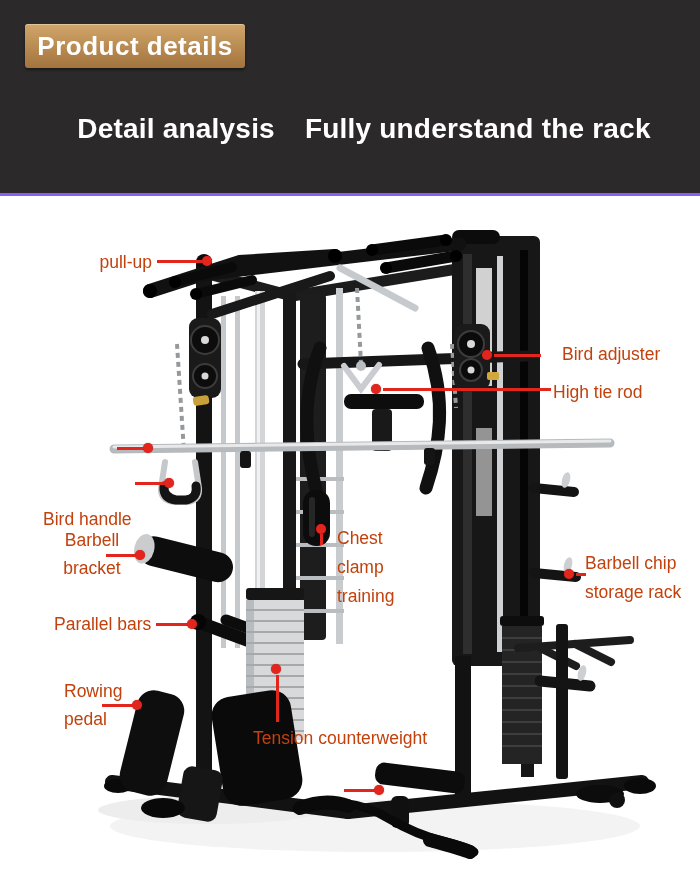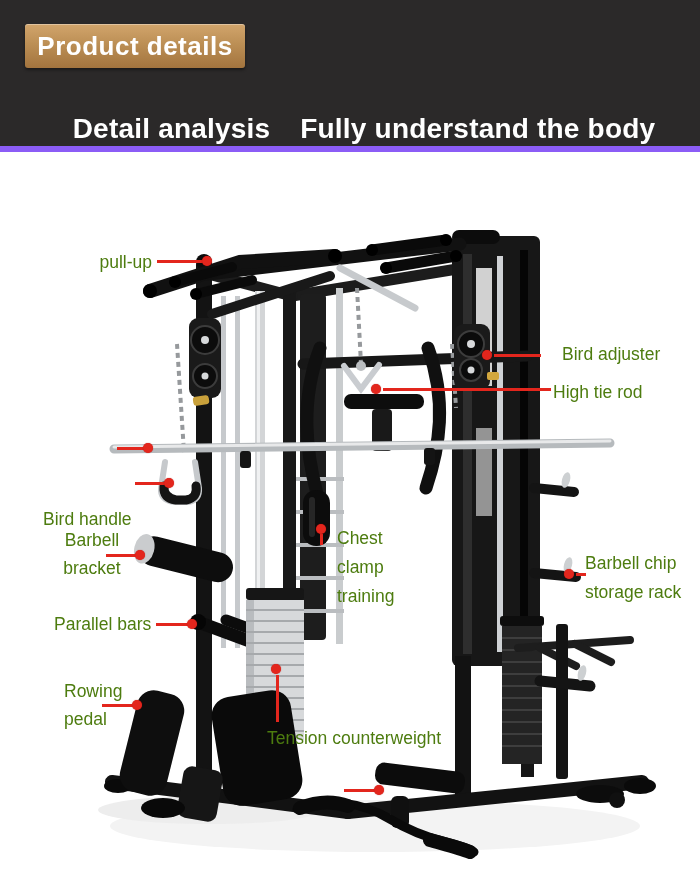--- a/index.html
+++ b/index.html
@@ -1,45 +1,45 @@
 <!DOCTYPE html>
 <html><head>
 <meta charset="utf-8">
 <style>
   html,body{margin:0;padding:0;background:#ffffff;}
   body{width:700px;height:896px;overflow:hidden;position:relative;
        font-family:"Liberation Sans",sans-serif;}
   
-  .hero{position:absolute;left:0;top:0;width:700px;height:152px;
-        background:#2b2929;border-bottom:6px solid #8b5cf6;box-sizing:border-box;}
+  .hero{position:absolute;left:0;top:0;width:700px;height:196px;
+        background:#2b2929;border-bottom:3px solid #8b5cf6;box-sizing:border-box;}
   .badge{position:absolute;left:25px;top:24px;width:220px;height:44px;
          display:flex;align-items:center;justify-content:center;
          background:linear-gradient(180deg,#d2a56c 0%,#bc8f55 45%,#a3743e 100%);
          border-radius:3px;box-shadow:inset 0 1px 0 rgba(255,255,255,.35), 0 2px 3px rgba(0,0,0,.4);
          color:#fff;font-size:26px;font-weight:bold;letter-spacing:.5px;}
   .hero-title{position:absolute;left:0;top:113px;width:700px;
          display:flex;justify-content:center;gap:30px;
          color:#fff;font-size:28px;font-weight:bold;letter-spacing:.2px;margin-left:14px;}
   
   .content{position:absolute;left:0;top:196px;width:700px;height:700px;background:#fff;}
   .machine{position:absolute;left:0;top:0;}
-  .callout{position:absolute;font-size:17.5px;color:#4d7c0f;line-height:28px;
+  .callout{position:absolute;font-size:17.5px;color:#c2410c;line-height:28px;
            white-space:pre-line;}
   .lead{position:absolute;background:#e3261d;}
   .dot{position:absolute;width:10px;height:10px;border-radius:50%;background:#e3261d;
        box-shadow:0 0 1px rgba(160,0,0,.8);}
 </style>
 </head>
 <body>
 
 <div class="hero">
   <div class="badge">Product details</div>
   <div class="hero-title">
     <span>Detail analysis</span>
-    <span>Fully understand the body</span>
+    <span>Fully understand the rack</span>
   </div>
 </div>
 
 <div class="content">
 
   <svg class="machine" width="700" height="700" viewBox="0 0 700 700">
 
     <ellipse cx="375" cy="630" rx="265" ry="26" fill="#f3f3f3"></ellipse>
     <ellipse cx="210" cy="614" rx="112" ry="14" fill="#ededed"></ellipse>
 
@@ -252,21 +252,21 @@
 pedal</div>
   <div class="lead" style="left:102px;top:508px;width:33px;height:2.5px;"></div>
   <div class="dot" style="left:132px;top:504px;"></div>
 
   <div class="callout" style="left:321px;top:328px;line-height:29px;margin-left:16px;">Chest
 clamp
 training</div>
   <div class="lead" style="left:320px;top:338px;width:2.5px;height:11px;"></div>
   <div class="dot" style="left:316px;top:328px;"></div>
 
-  <div class="callout" style="left:267px;top:528px;">Tension counterweight</div>
+  <div class="callout" style="left:253px;top:528px;">Tension counterweight</div>
   <div class="lead" style="left:276px;top:479px;width:2.5px;height:47px;"></div>
   <div class="dot" style="left:271px;top:468px;"></div>
 
   <div class="callout" style="left:585px;top:353px;line-height:29px;">Barbell chip
 storage rack</div>
   <div class="lead" style="left:576px;top:377px;width:10px;height:2.5px;"></div>
   <div class="dot" style="left:564px;top:373px;"></div>
 
   <div class="lead" style="left:344px;top:593px;width:33px;height:2.5px;"></div>
   <div class="dot" style="left:374px;top:589px;"></div>

